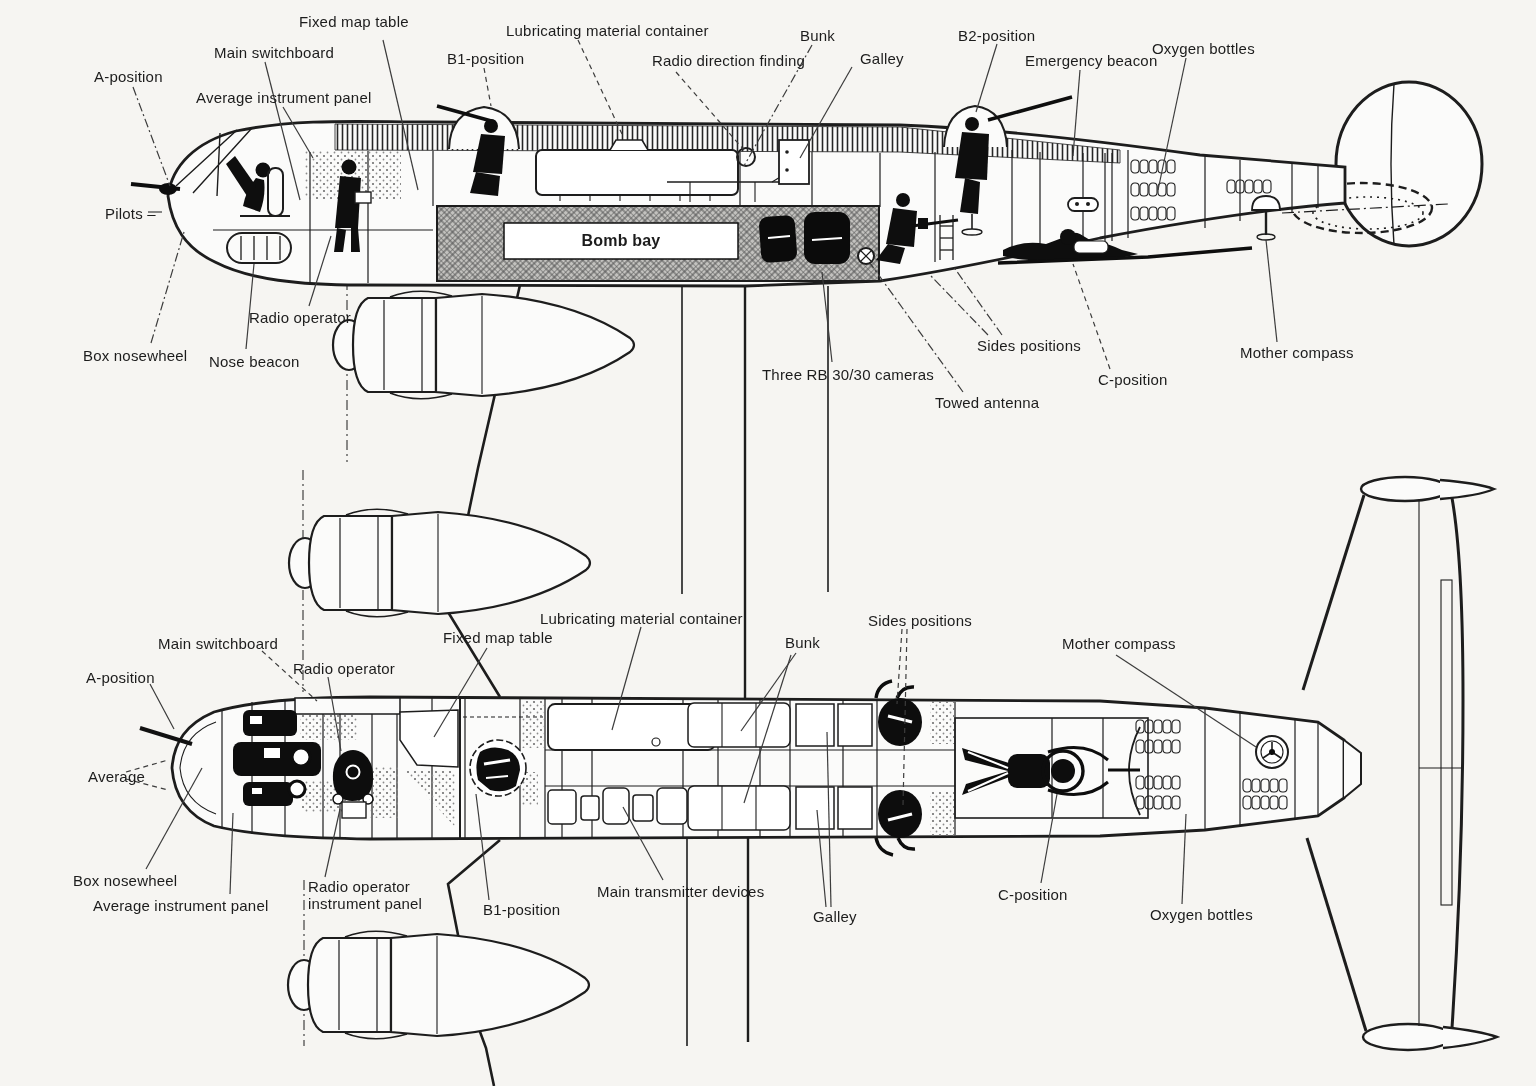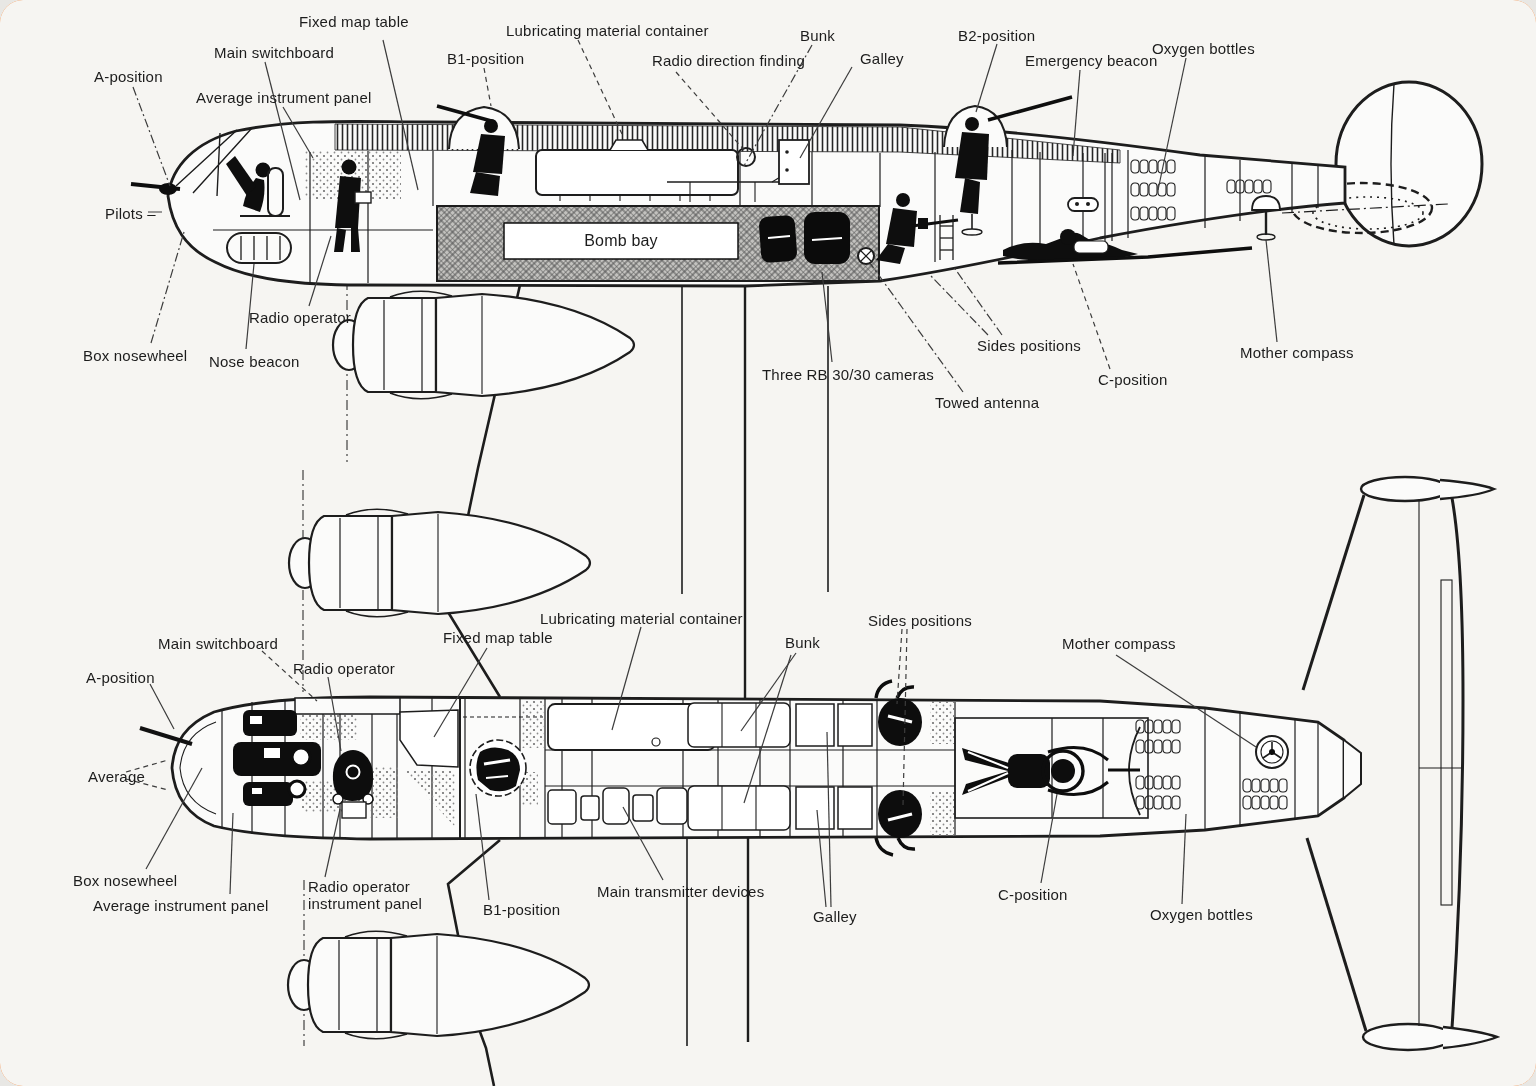--- a/index.html
+++ b/index.html
@@ -1,22 +1,22 @@
 <!DOCTYPE html>
 <html><head>
 <meta charset="utf-8">
 <style>
   html,body{margin:0;padding:0;background:#e8e7e4;}
   #page{position:relative;width:1536px;height:1086px;background:#f97316;overflow:hidden;
-        font-family:"Liberation Sans","DejaVu Sans",sans-serif;border-radius:23px;}
+        font-family:"Liberation Sans","DejaVu Sans",sans-serif;}
   #art{position:absolute;left:0;top:0;}
   .lbl{position:absolute;color:#1c1c1c;font-size:15px;letter-spacing:.2px;line-height:1.15;
        white-space:pre-line;z-index:5;}
   .lbl.big{font-size:16px;}
-  #bombbay-label{width:234px;text-align:center;line-height:34px;white-space:nowrap;}
+  #bombbay-label{width:234px;text-align:center;line-height:34px;white-space:nowrap;font-weight:bold;}
 </style>
 </head>
 <body>
 
 <div id="page">
 
 <svg id="art" width="1536" height="1086" viewBox="0 0 1536 1086">
   <defs>
     <pattern id="xh" width="8" height="8" patternUnits="userSpaceOnUse" patternTransform="rotate(45)">
       <rect width="8" height="8" fill="#c3c2bf"></rect>

